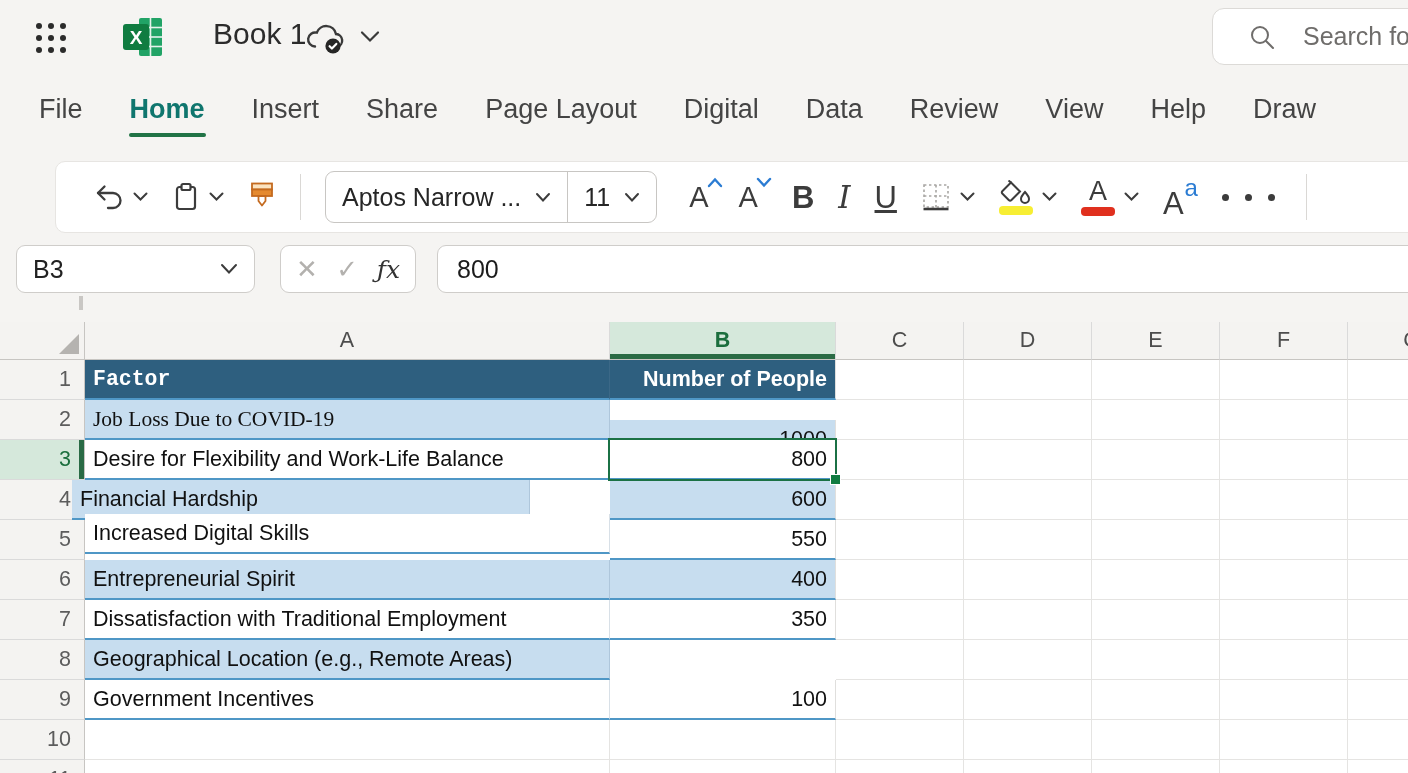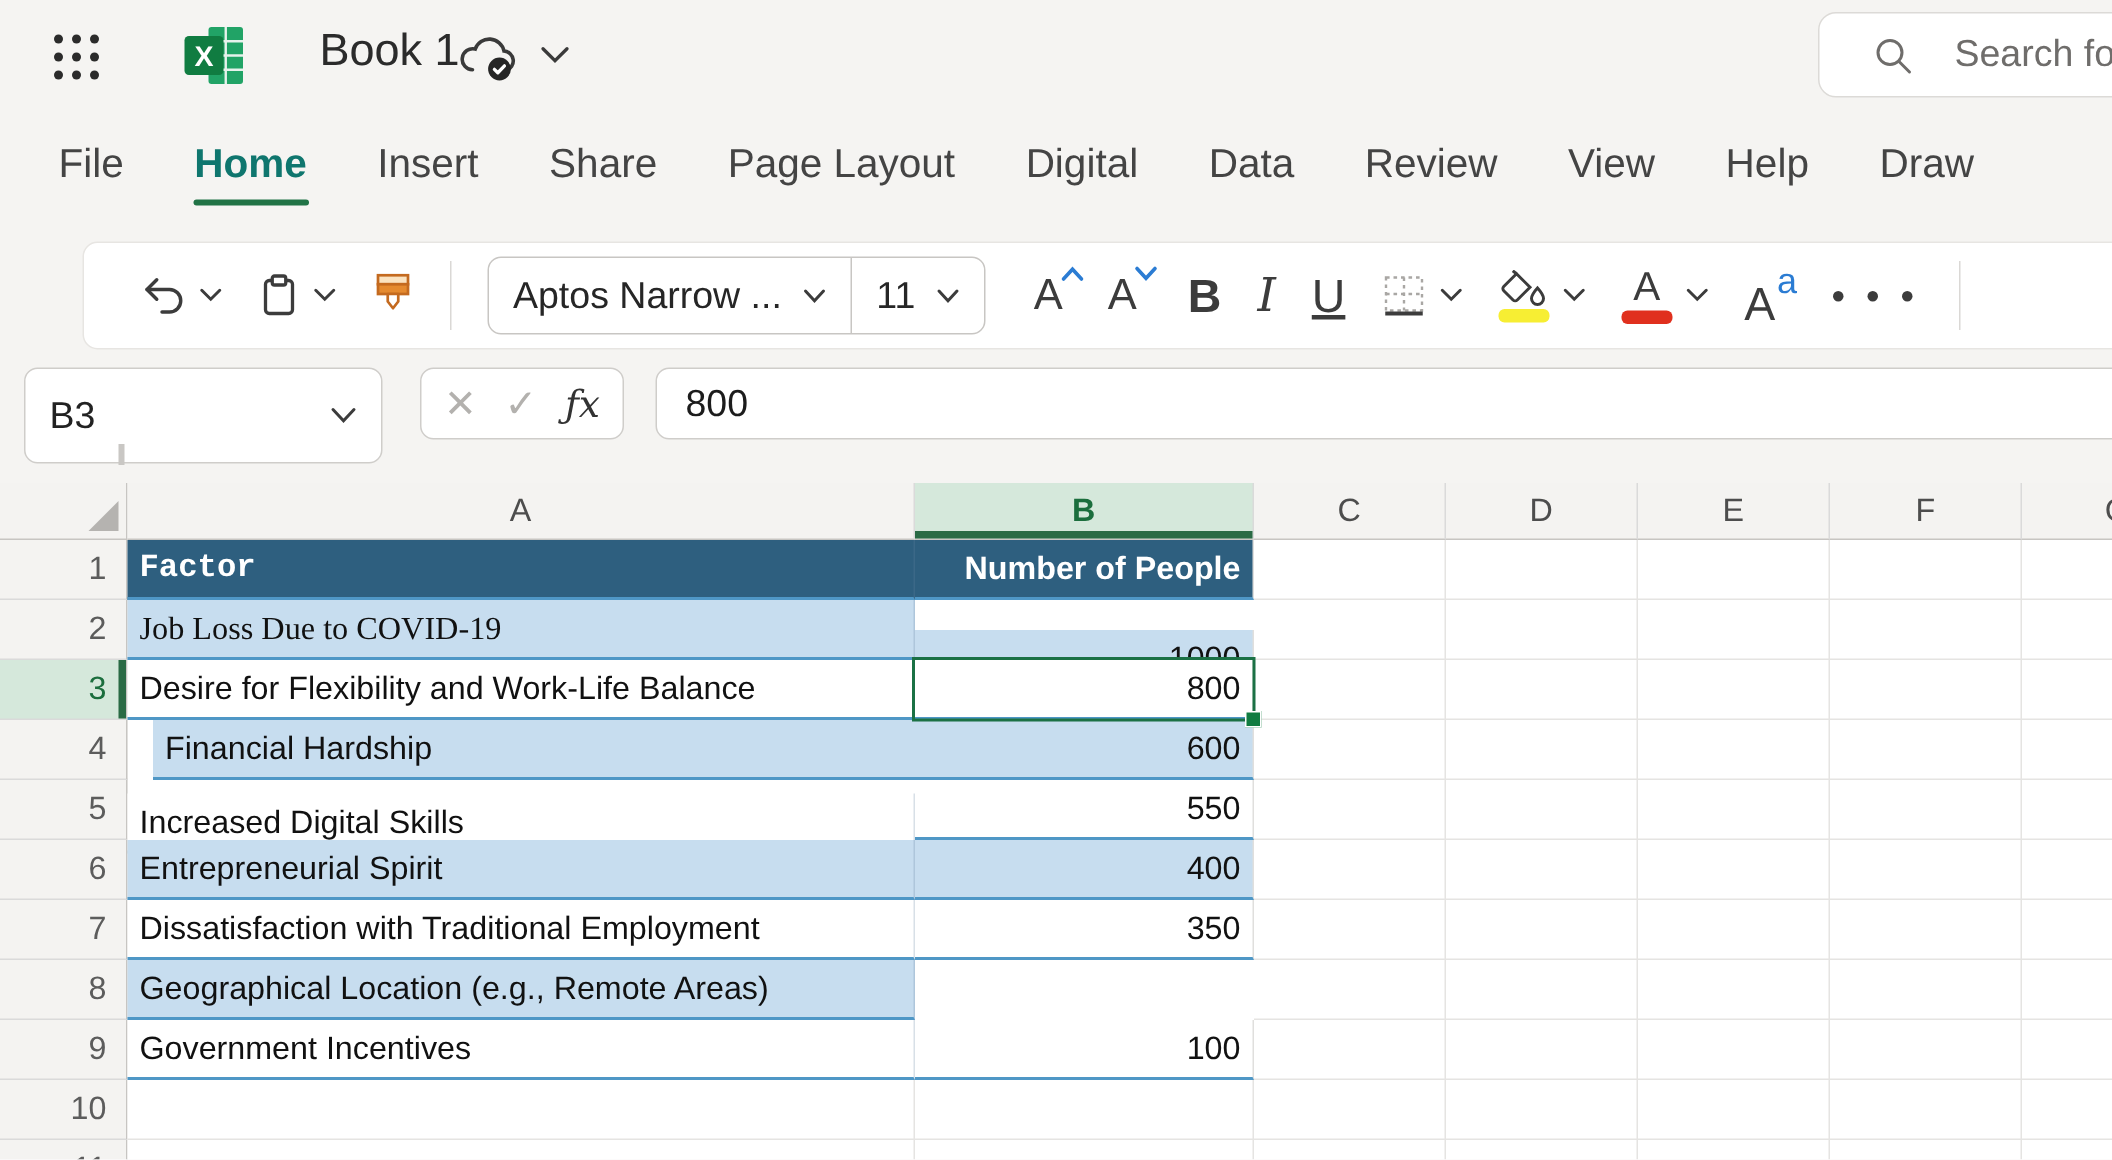--- a/index.html
+++ b/index.html
@@ -46,21 +46,21 @@
   .btn-u{font-size:29px;text-decoration:underline;}
   .caret-up,.caret-dn{position:absolute;right:-14px;top:-4px;}
   .sizebtn{position:relative;font-size:29px;color:#3c3c3c;}
   .swatchbtn{display:flex;flex-direction:column;align-items:center;gap:2px;}
   .swatch{width:34px;height:9px;border-radius:4px;}
   .aa-super{color:#2b7cd3;font-size:24px;vertical-align:18px;margin-left:1px;}
   .dots{font-size:14px;letter-spacing:7px;color:#3c3c3c;font-weight:bold;}
   .dots span{display:inline-block;width:7px;height:7px;border-radius:50%;background:#3c3c3c;margin-right:7px;}
   
   .fbar{position:absolute;left:0;top:245px;width:1408px;height:48px;}
-  .namebox{position:absolute;left:16px;top:0;width:239px;height:64px;background:#fff;
+  .namebox{position:absolute;left:16px;top:0;width:239px;height:48px;background:#fff;
     border:1px solid #cfcdca;border-radius:9px;box-sizing:border-box;
     display:flex;align-items:center;padding:0 16px;justify-content:space-between;cursor:pointer;}
   .namebox .ref{font-size:25px;color:#222;}
   .fxgroup{position:absolute;left:280px;top:0;width:136px;height:48px;background:#fff;
     border:1px solid #cfcdca;border-radius:9px;box-sizing:border-box;
     display:flex;align-items:center;justify-content:space-between;padding:0 15px;}
   .fx-x,.fx-ok{font-size:26px;color:#b3b1ae;cursor:pointer;}
   .fx-fx{font-size:25px;color:#333;font-family:"DejaVu Serif",serif;font-style:italic;cursor:pointer;}
   .finput{position:absolute;left:437px;top:0;width:1000px;height:48px;background:#fff;
     border:1px solid #cfcdca;border-radius:9px;box-sizing:border-box;
@@ -324,29 +324,29 @@
     <div class="gcell empty" style="left: 1348px; top: 78px; width: 128px; height: 40px;"></div>
     <div class="gcell rownum sel" style="left: 0px; top: 118px; width: 85px; height: 40px;">3</div>
     <div class="gcell tbl colA" style="left: 85px; top: 118px; width: 525px; height: 40px;">Desire for Flexibility and Work-Life Balance</div>
     <div class="gcell tbl colB" style="left: 610px; top: 118px; width: 226px; height: 40px;">800</div>
     <div class="gcell empty" style="left: 836px; top: 118px; width: 128px; height: 40px;"></div>
     <div class="gcell empty" style="left: 964px; top: 118px; width: 128px; height: 40px;"></div>
     <div class="gcell empty" style="left: 1092px; top: 118px; width: 128px; height: 40px;"></div>
     <div class="gcell empty" style="left: 1220px; top: 118px; width: 128px; height: 40px;"></div>
     <div class="gcell empty" style="left: 1348px; top: 118px; width: 128px; height: 40px;"></div>
     <div class="gcell rownum" style="left: 0px; top: 158px; width: 85px; height: 40px;">4</div>
-    <div class="gcell tbl colA band" style="left: 102px; top: 158px; width: 525px; height: 40px;">Financial Hardship</div>
+    <div class="gcell tbl colA band" style="left: 72px; top: 158px; width: 458px; height: 40px;">Financial Hardship</div>
     <div class="gcell tbl colB band" style="left: 610px; top: 158px; width: 226px; height: 40px;">600</div>
     <div class="gcell empty" style="left: 836px; top: 158px; width: 128px; height: 40px;"></div>
     <div class="gcell empty" style="left: 964px; top: 158px; width: 128px; height: 40px;"></div>
     <div class="gcell empty" style="left: 1092px; top: 158px; width: 128px; height: 40px;"></div>
     <div class="gcell empty" style="left: 1220px; top: 158px; width: 128px; height: 40px;"></div>
     <div class="gcell empty" style="left: 1348px; top: 158px; width: 128px; height: 40px;"></div>
     <div class="gcell rownum" style="left: 0px; top: 198px; width: 85px; height: 40px;">5</div>
-    <div class="gcell tbl colA" style="left: 85px; top: 192px; width: 525px; height: 40px; margin-top: 15px;">Increased Digital Skills</div>
+    <div class="gcell tbl colA" style="left: 85px; top: 192px; width: 525px; height: 40px;">Increased Digital Skills</div>
     <div class="gcell tbl colB" style="left: 610px; top: 198px; width: 226px; height: 40px;">550</div>
     <div class="gcell empty" style="left: 836px; top: 198px; width: 128px; height: 40px;"></div>
     <div class="gcell empty" style="left: 964px; top: 198px; width: 128px; height: 40px;"></div>
     <div class="gcell empty" style="left: 1092px; top: 198px; width: 128px; height: 40px;"></div>
     <div class="gcell empty" style="left: 1220px; top: 198px; width: 128px; height: 40px;"></div>
     <div class="gcell empty" style="left: 1348px; top: 198px; width: 128px; height: 40px;"></div>
     <div class="gcell rownum" style="left: 0px; top: 238px; width: 85px; height: 40px;">6</div>
     <div class="gcell tbl colA band" style="left: 85px; top: 238px; width: 525px; height: 40px;">Entrepreneurial Spirit</div>
     <div class="gcell tbl colB band" style="left: 610px; top: 238px; width: 226px; height: 40px;">400</div>
     <div class="gcell empty" style="left: 836px; top: 238px; width: 128px; height: 40px;"></div>

